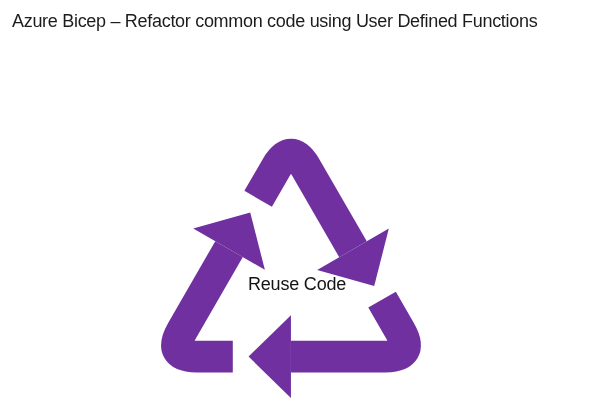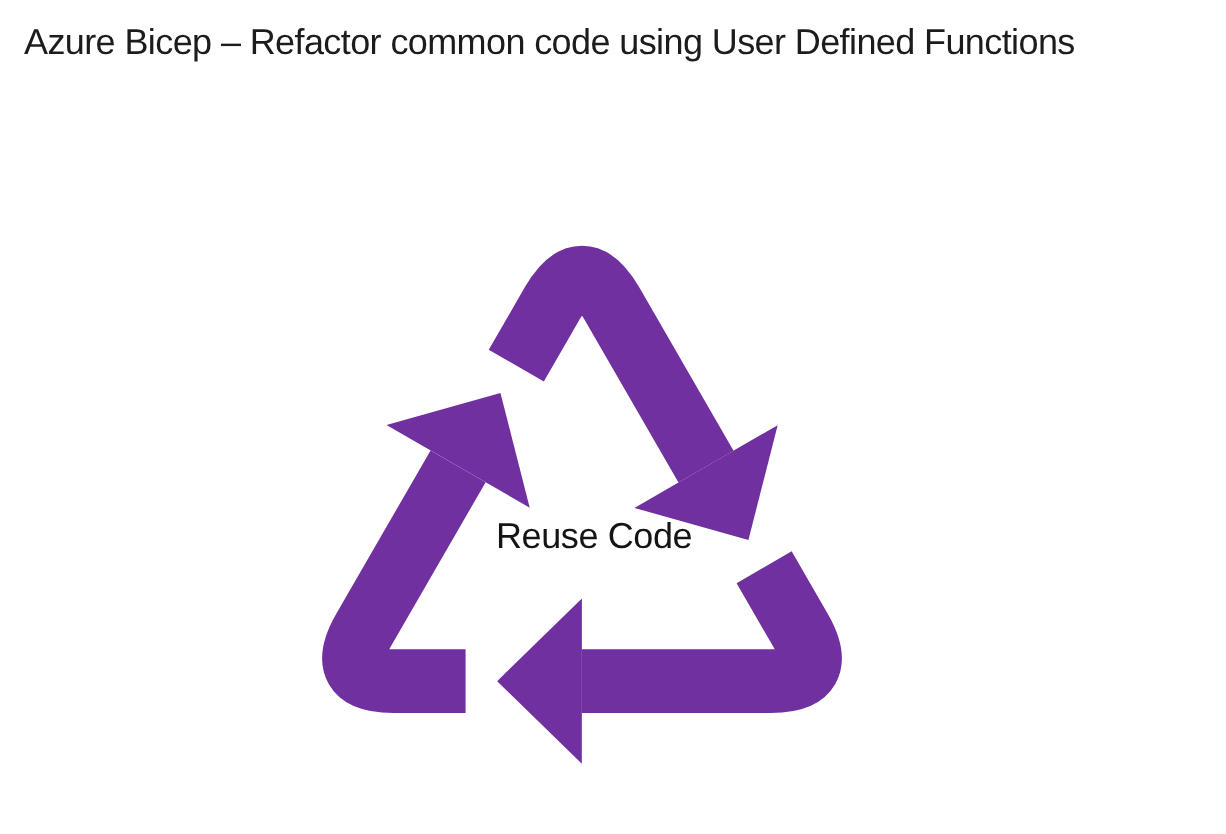--- a/index.html
+++ b/index.html
@@ -22,21 +22,21 @@
     margin: 0;
     font-size: 18px;
     font-weight: 400;
     letter-spacing: -0.3px;
     color: #1c1c1c;
     white-space: nowrap;
   }
   .diagram {
     position: absolute;
     left: 0;
-    top: 0;
+    top: 16px;
     width: 613px;
     height: 324px;
     text-decoration: underline;
   }
   .recycle-svg {
     position: absolute;
     left: 132px;
     top: 104px;
     width: 318px;
     height: 330px;

